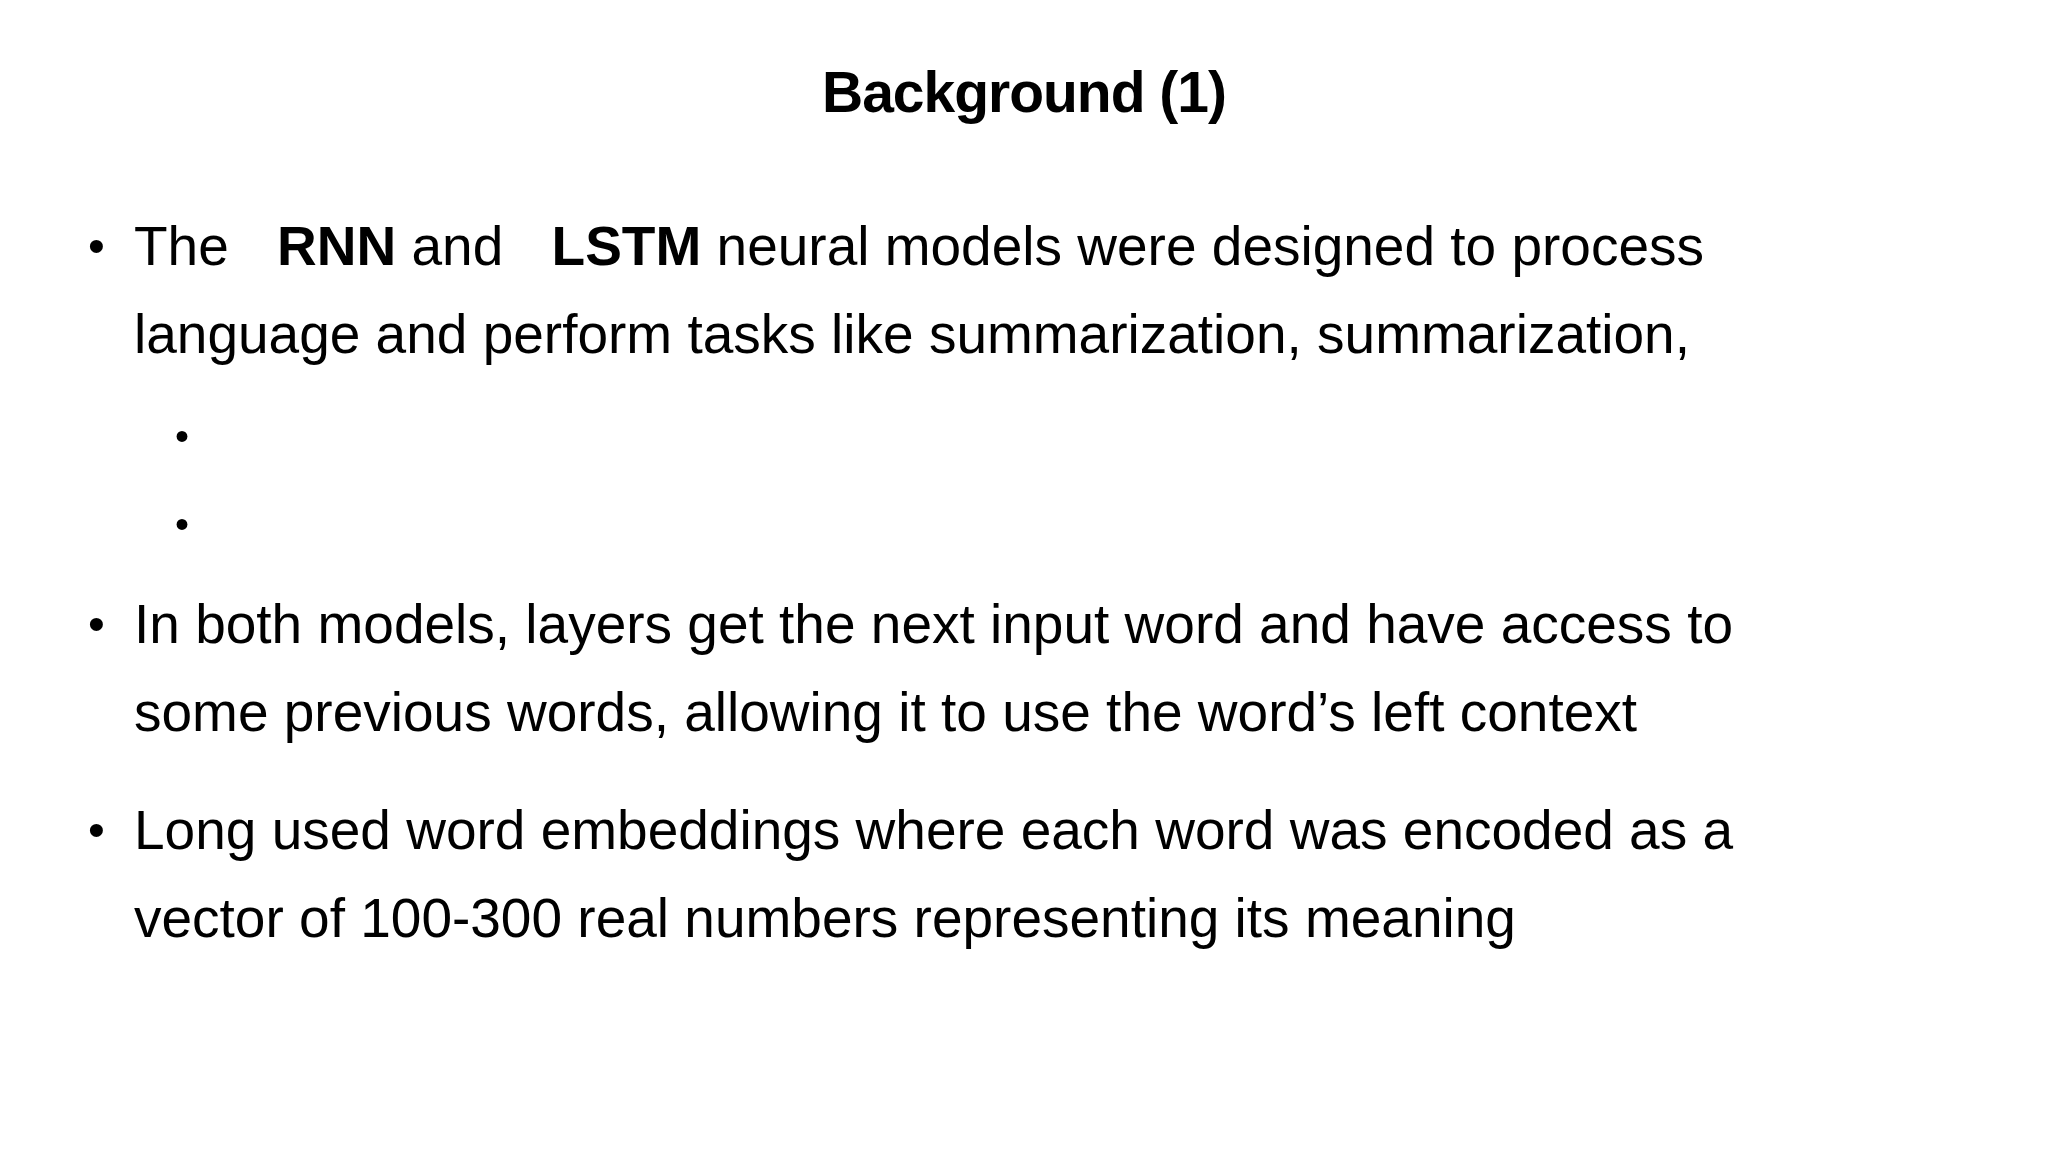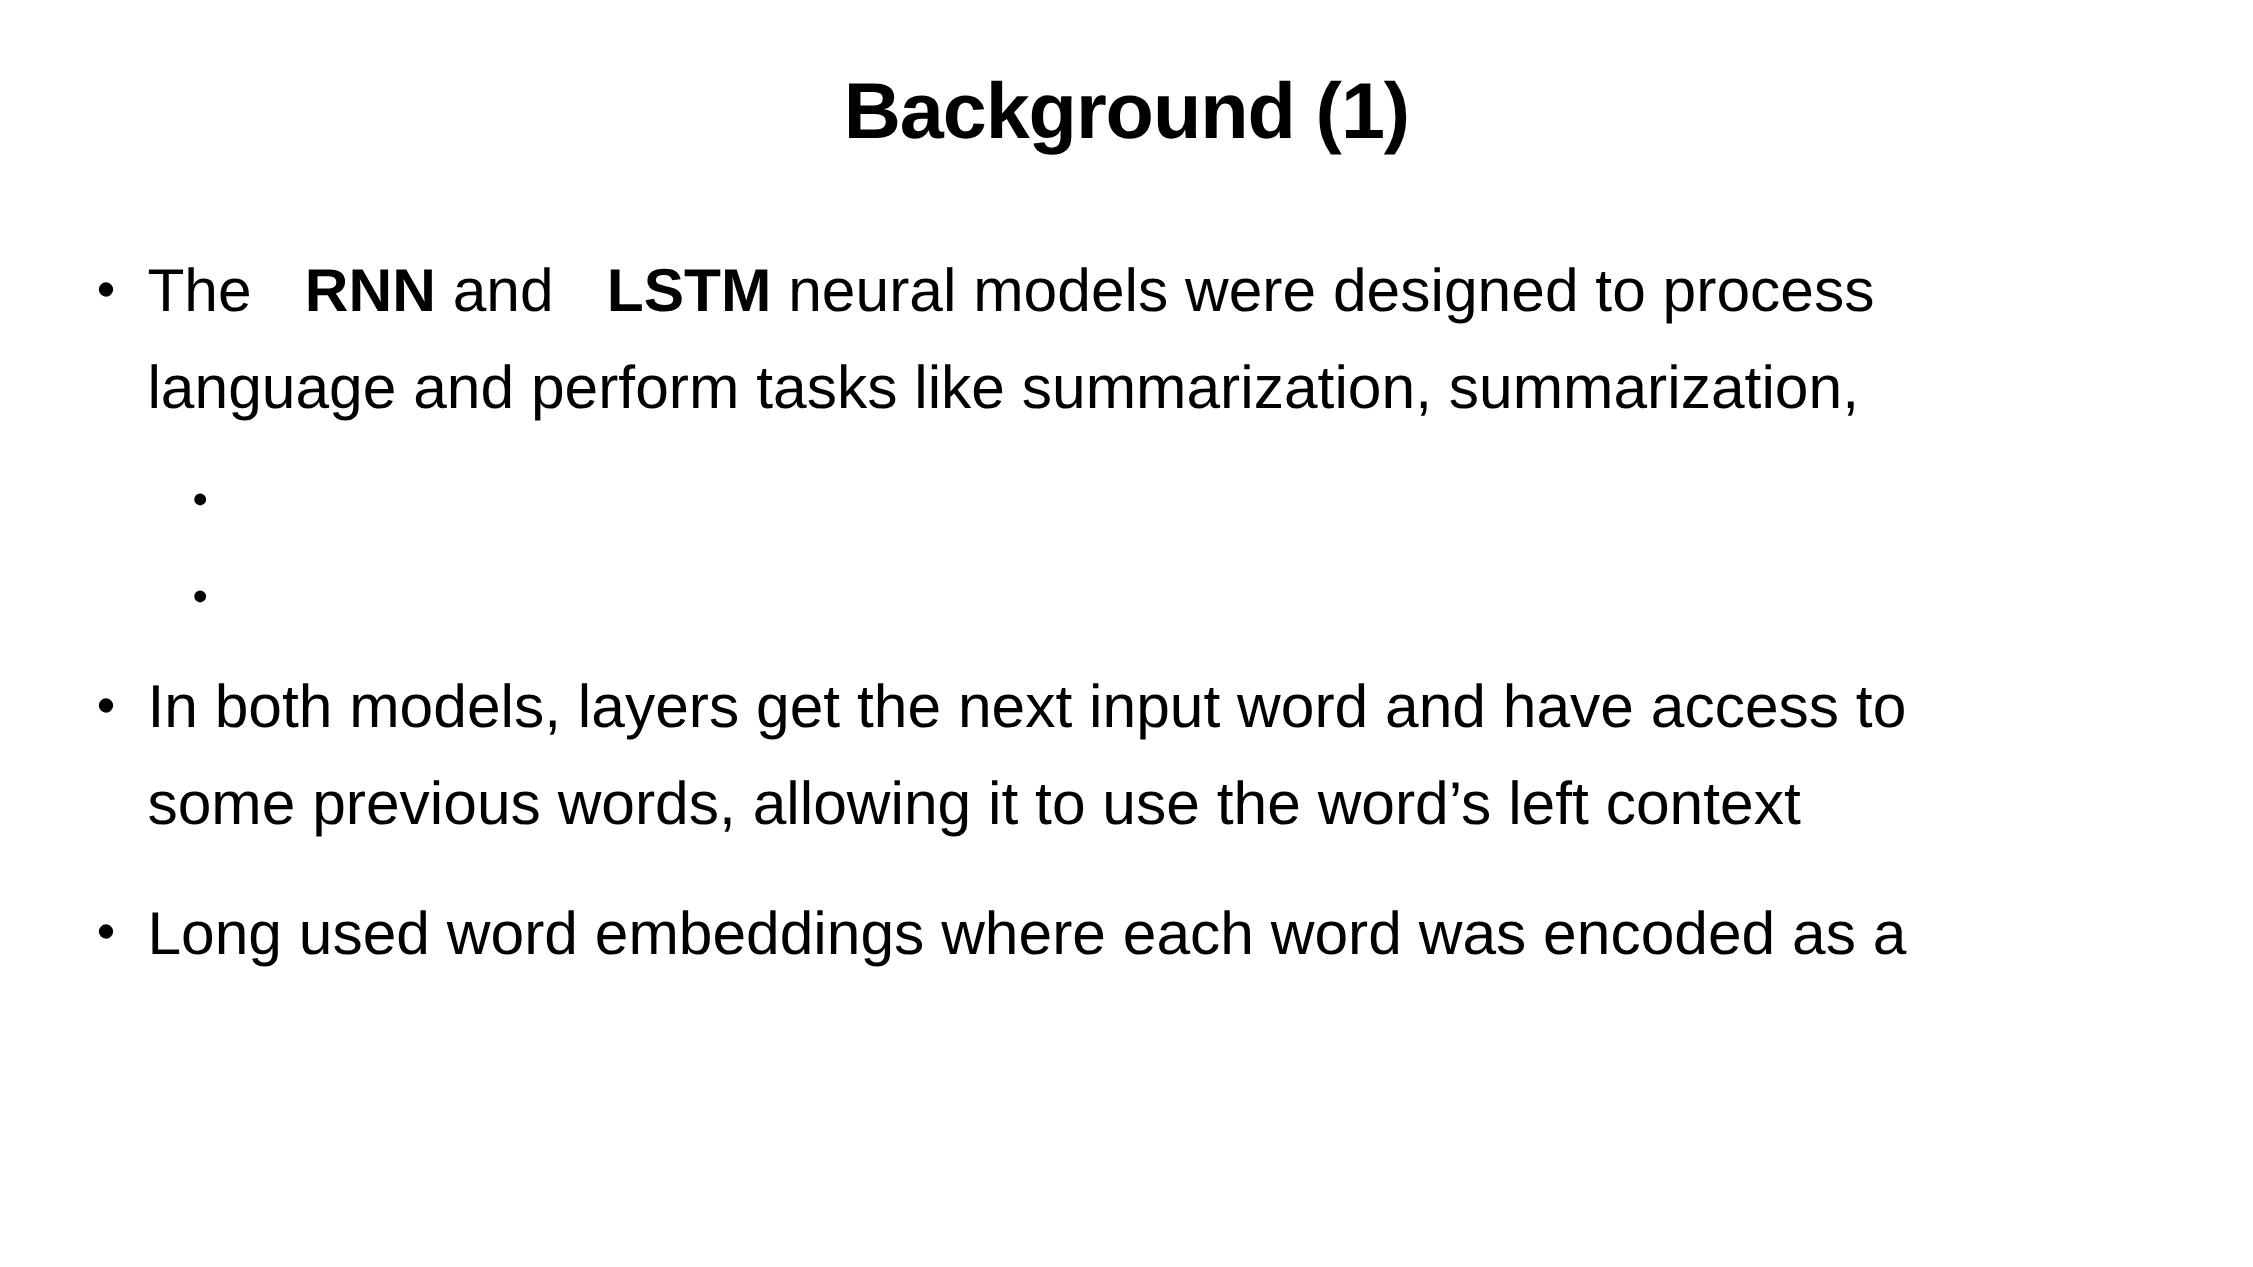--- a/index.html
+++ b/index.html
@@ -16,21 +16,21 @@
     -webkit-font-smoothing: antialiased;
   }
   .slide {
     position: relative;
     width: 2048px;
     height: 1152px;
   }
   .slide-title {
     margin-top: 58px;
     text-align: center;
-    font-size: 72px;
+    font-size: 57px;
     font-weight: 700;
     line-height: 1.2;
     letter-spacing: -1px;
   }
   .content {
     margin: 76px 40px 0 88px;
   }
   .bullet {
     display: flex;
     align-items: flex-start;
@@ -110,17 +110,18 @@
       <div class="text">
         <div class="line">In both models, layers get the next input word and have access to</div>
         <div class="line">some previous words, allowing it to use the word’s left context</div>
       </div>
     </div>
 
     <div class="bullet bullet-3">
       <span class="marker">•</span>
       <div class="text">
         <div class="line">Long used word embeddings where each word was encoded as a</div>
+        <div class="line">vector of 100-300 real numbers representing its meaning</div>
       </div>
     </div>
 
   </div>
 </div>
 
 </body></html>

